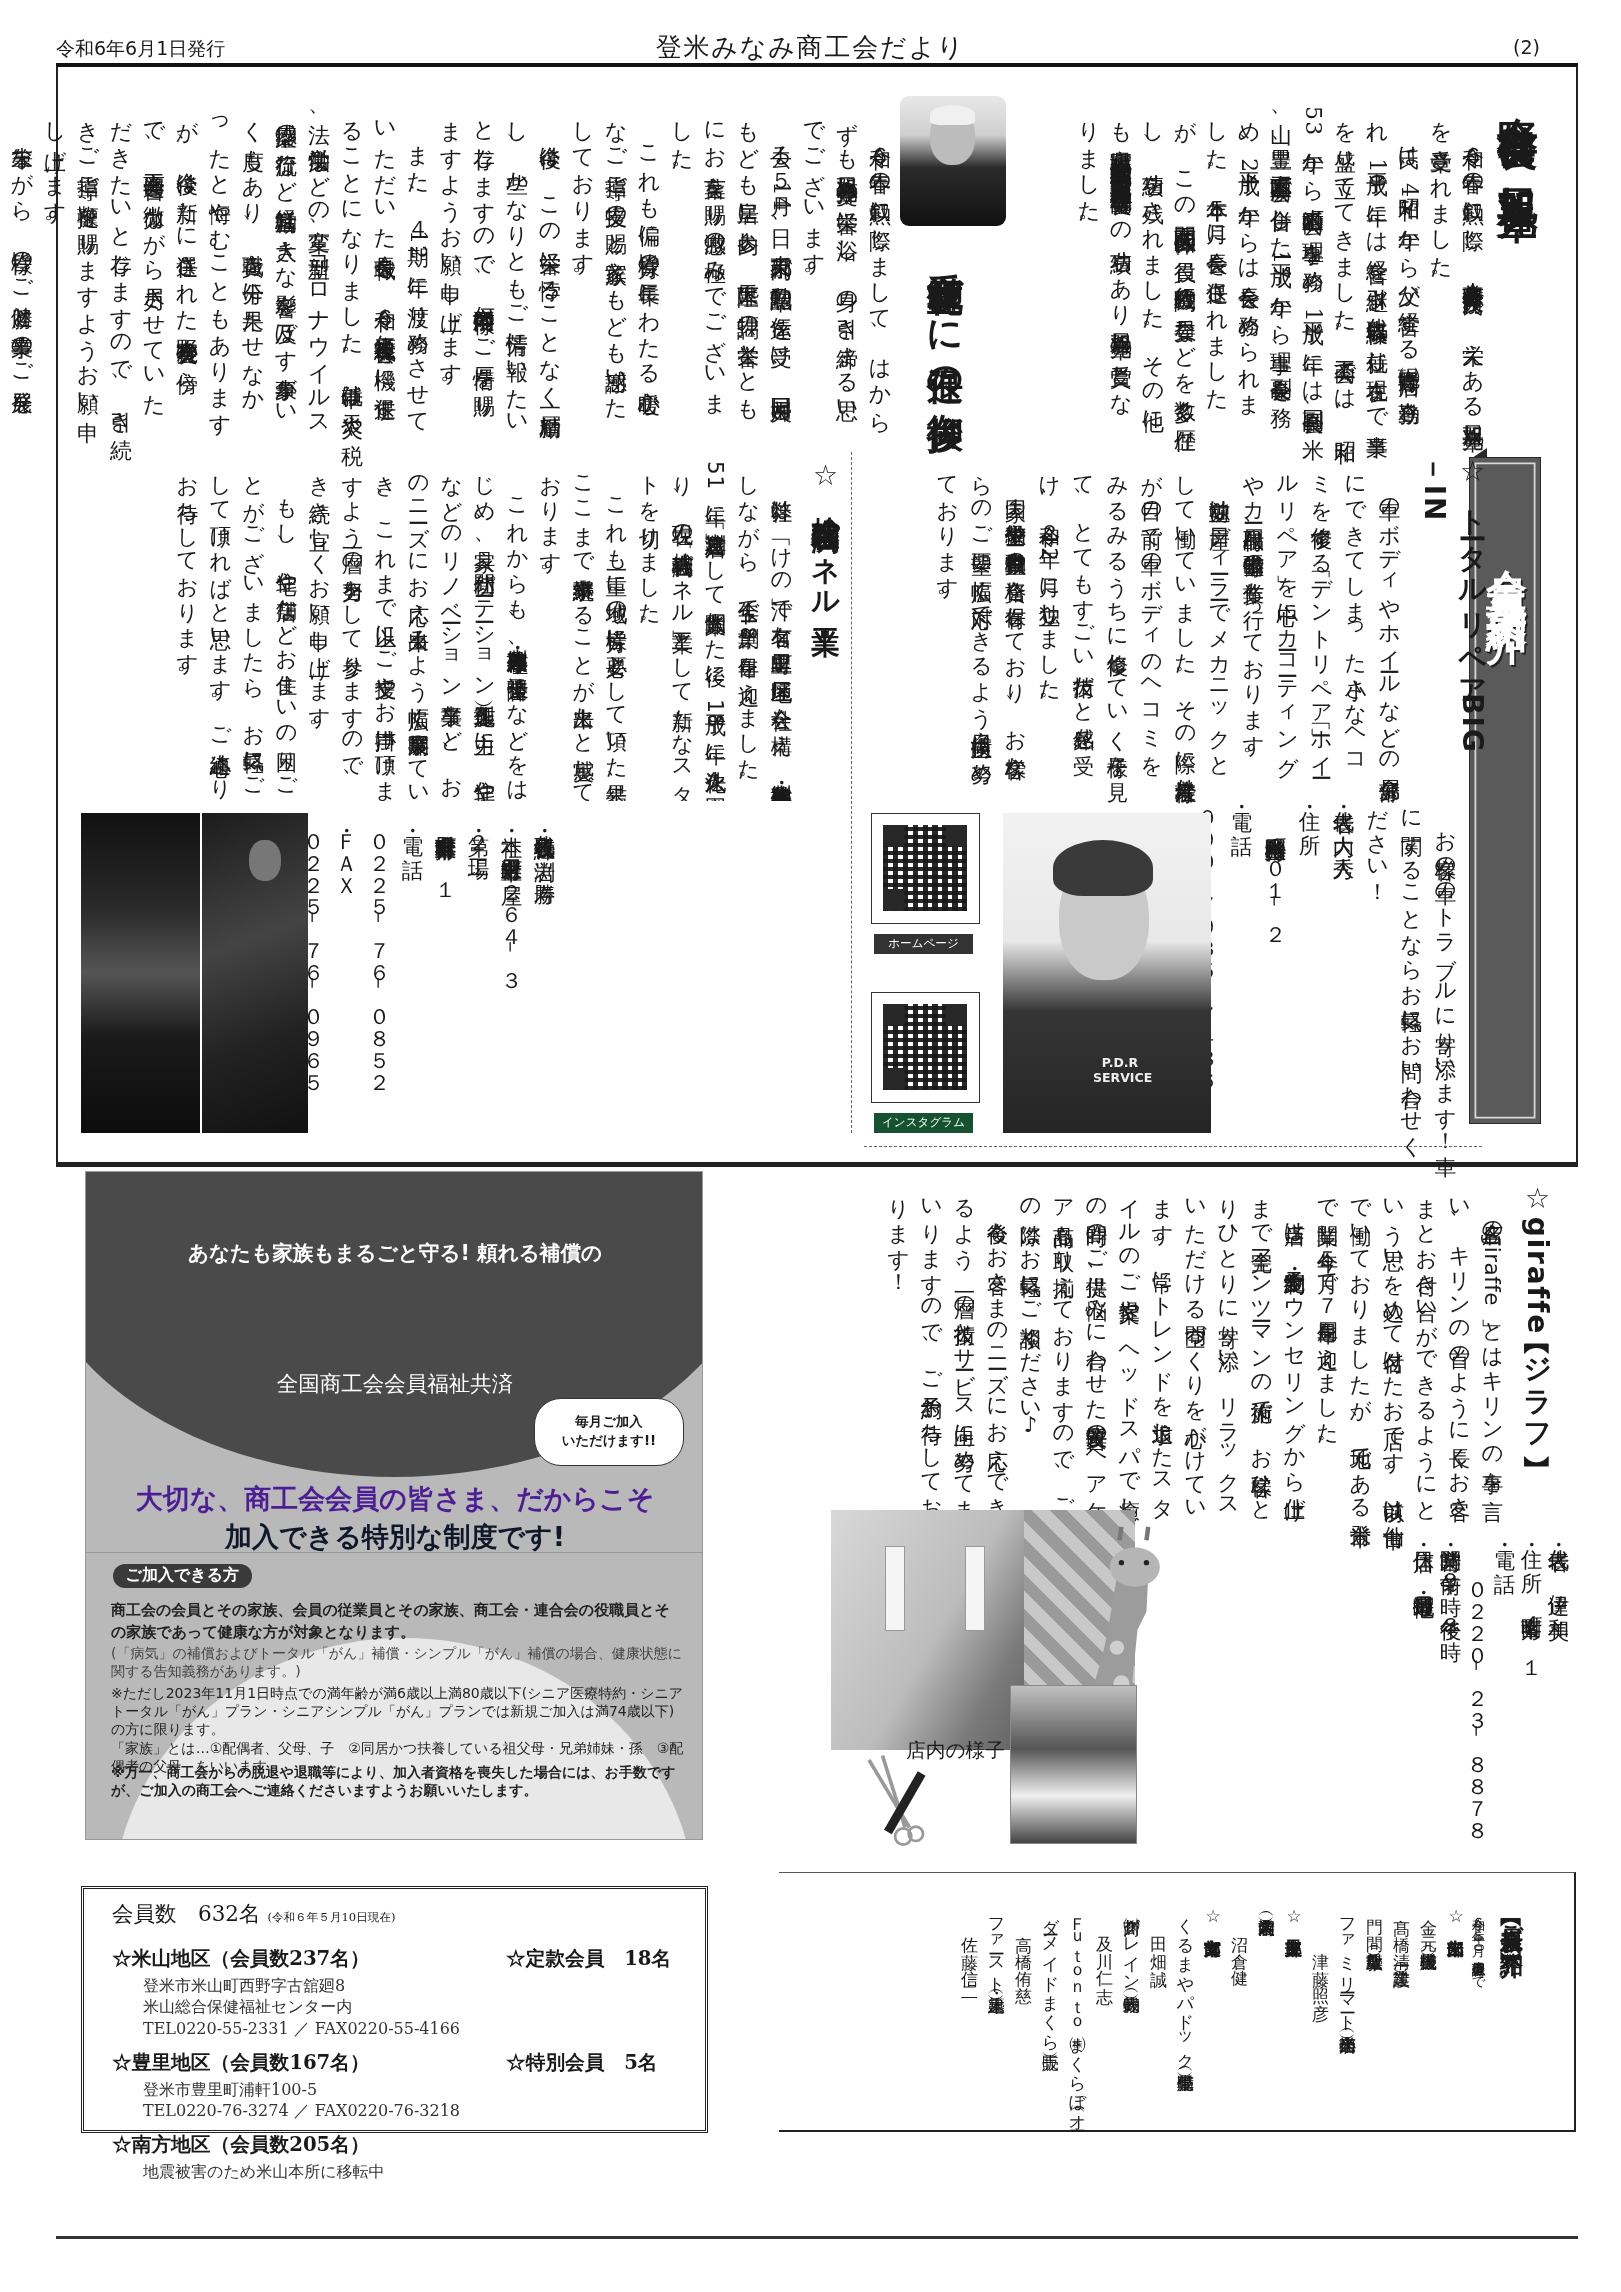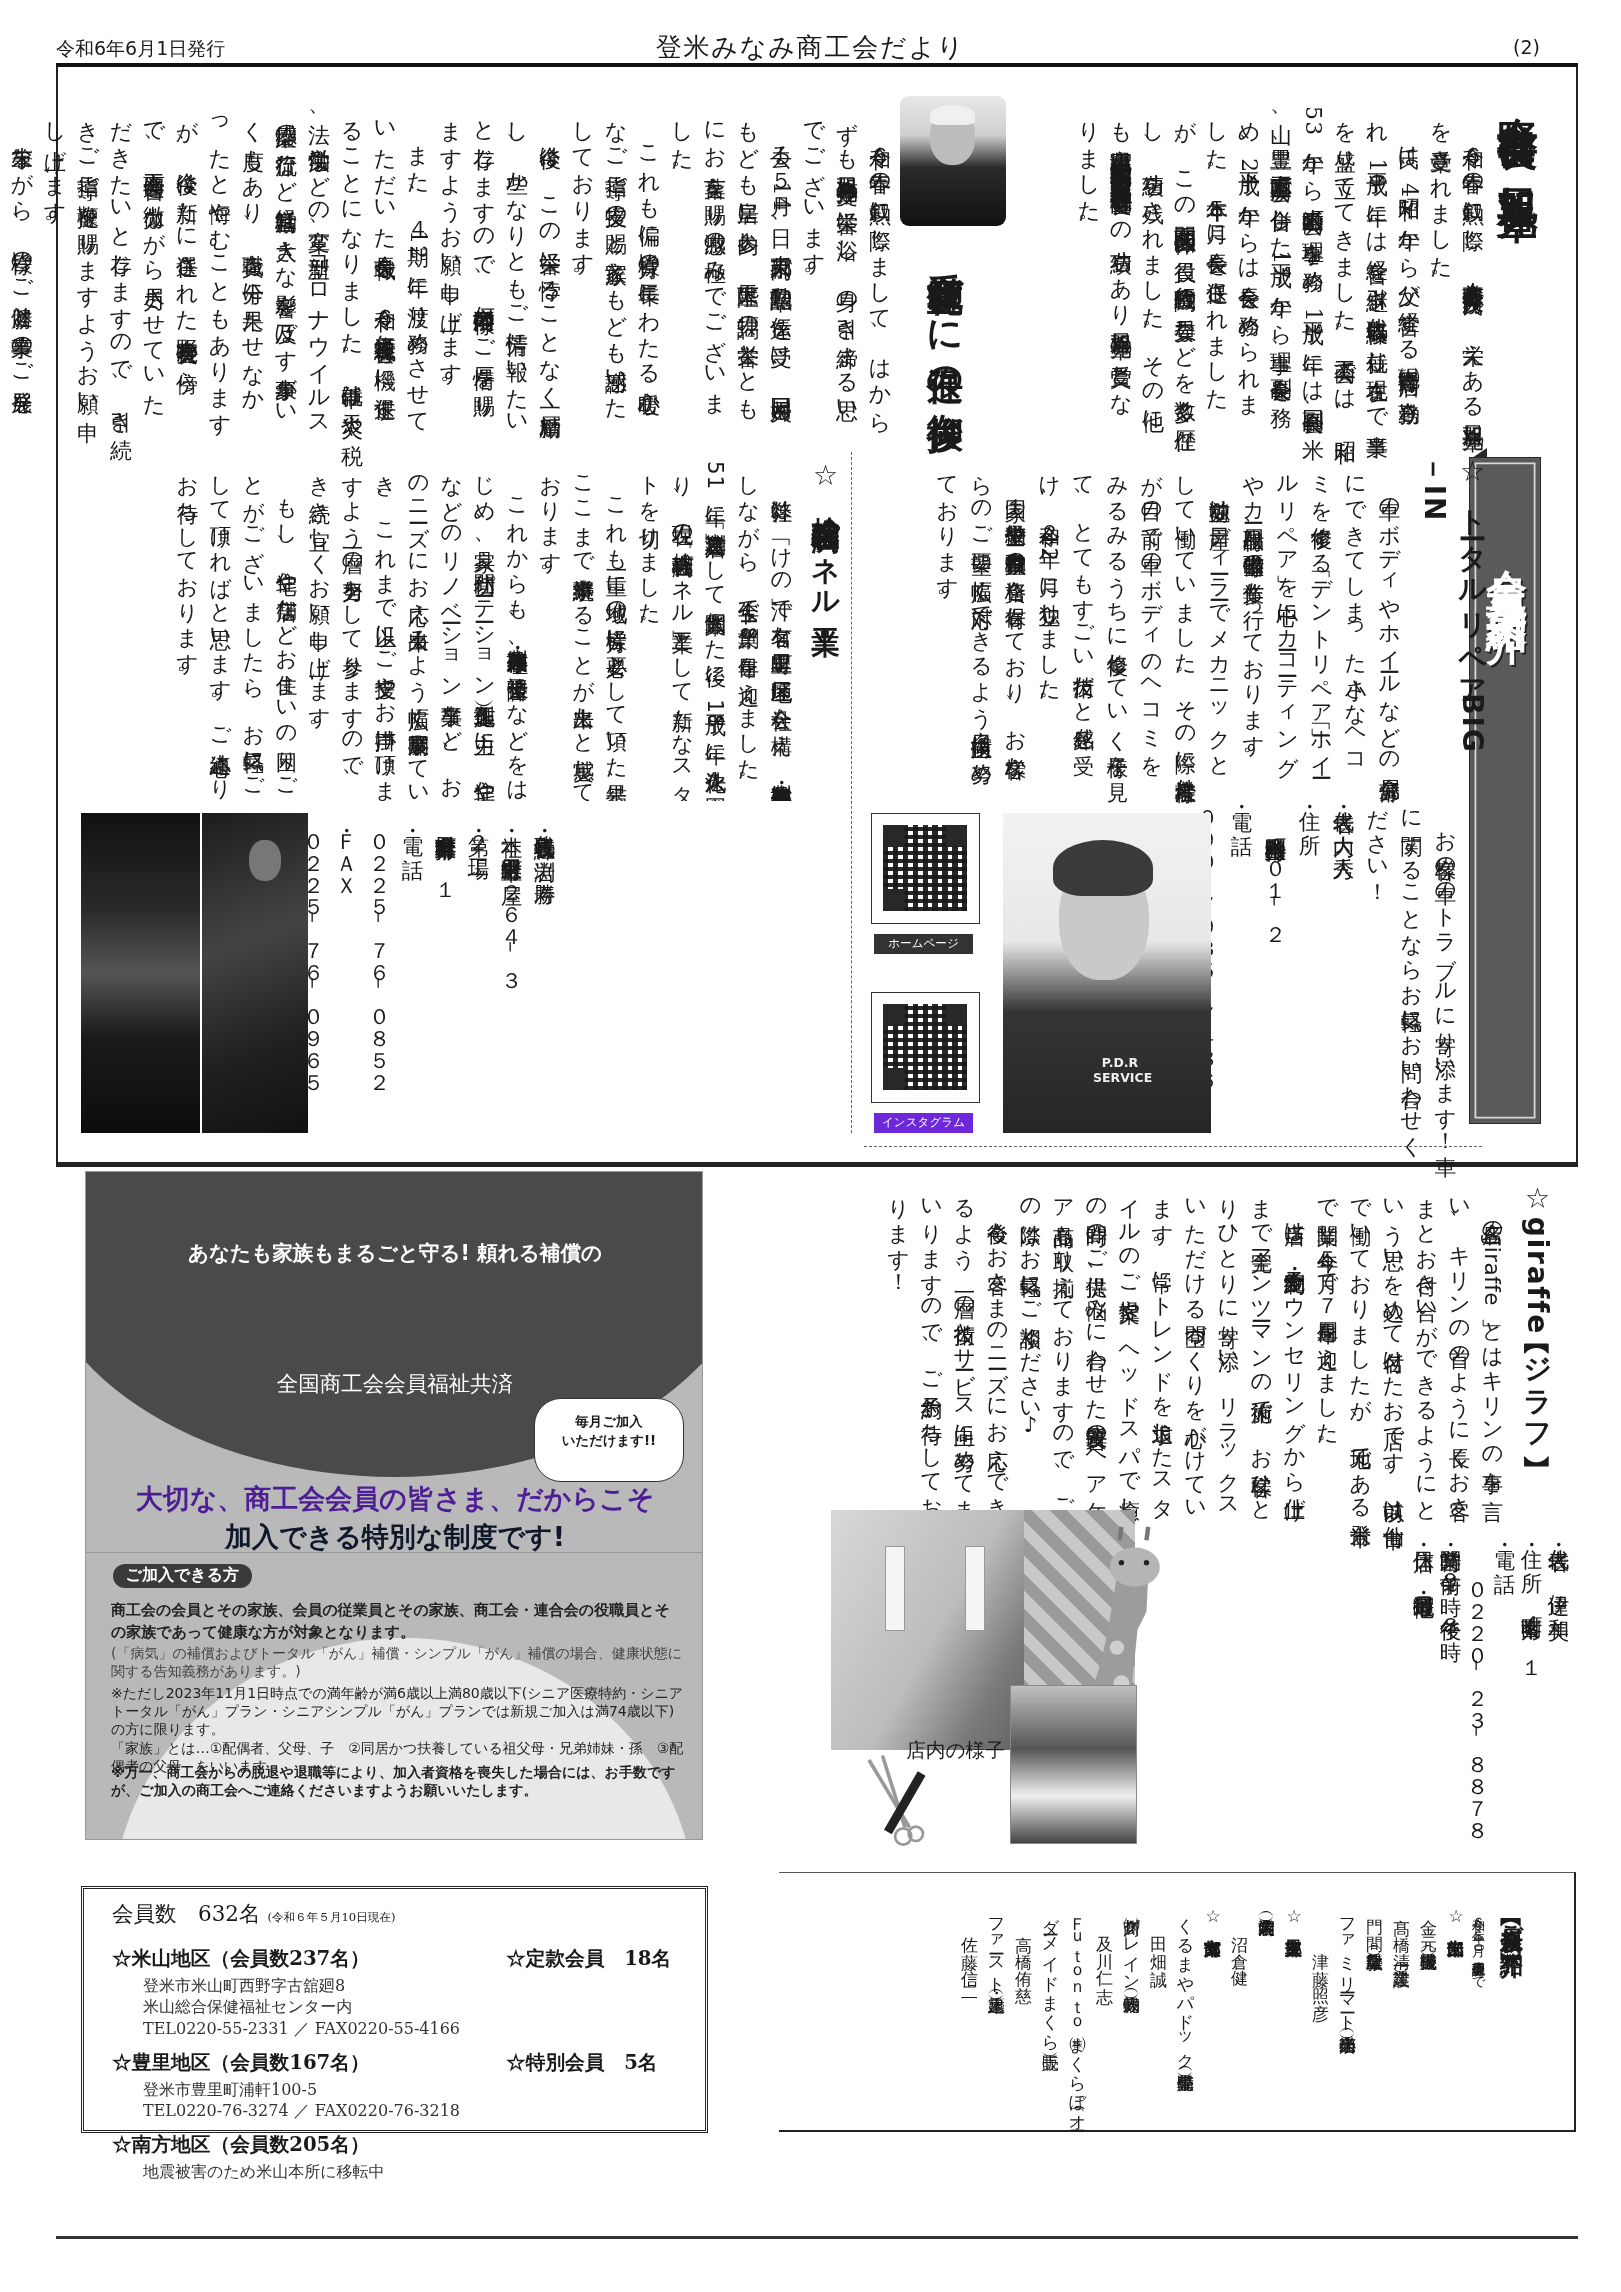--- a/index.html
+++ b/index.html
@@ -35,21 +35,21 @@
   #banner { left: 1469px; top: 457px; width: 72px; height: 667px; background: #5a5a5a; border: 1.8px solid #2a2a2a; box-shadow: inset 0 0 0 4.5px #5a5a5a, inset 0 0 0 6.3px #d8d8d8; }
   #banner-fold { left: 1469px; top: 448px; width: 0; height: 0; border-left: 18px solid transparent; border-bottom: 12.5px solid #2a2a2a; }
   #banner-text { left: 1480px; top: 537px; height: 448px; font-size: 41px; font-weight: bold; color: #fff; letter-spacing: 9px; text-shadow: 1.8px 1.8px 0 #222; }
 
   #f1-title { left: 1415px; top: 455px; height: 322px; font-size: 28px; font-weight: bold; letter-spacing: 1.8px; }
   #f1-body1 { left: 896px; top: 461px; width: 510px; height: 313px; font-size: 21.5px; line-height: 34px; letter-spacing: 0.7px; }
   #f1-info { left: 1247px; top: 795px; width: 215px; height: 358px; font-size: 21.5px; line-height: 34px; letter-spacing: 0.4px; }
   #qr1 { left: 871px; top: 813px; width: 109px; height: 111px; border: 1.8px solid #333; background: #fff; }
   #qr1-lbl { left: 874px; top: 934px; width: 99px; height: 19.7px; background: #333; color: #fff; font-size: 11.6px; text-align: center; line-height: 19.7px; }
   #qr2 { left: 871px; top: 992px; width: 109px; height: 111px; border: 1.8px solid #333; background: #fff; }
-  #qr2-lbl { left: 874px; top: 1113px; width: 99px; height: 19.7px; background: #6d28d9; color: #fff; font-size: 11.6px; text-align: center; line-height: 19.7px; }
+  #qr2-lbl { left: 874px; top: 1113px; width: 99px; height: 19.7px; background: #14532d; color: #fff; font-size: 11.6px; text-align: center; line-height: 19.7px; }
   .qr-inner { position: absolute; left: 10.7px; top: 10.7px; width: 84px; height: 86px;
     background:
       linear-gradient(#111,#111) 0 0/21.5px 21.5px no-repeat,
       linear-gradient(#111,#111) 63px 0/21.5px 21.5px no-repeat,
       linear-gradient(#111,#111) 0 64px/21.5px 21.5px no-repeat,
       repeating-linear-gradient(90deg,#111 0 5.4px,#fff 5.4px 9.9px),
       repeating-linear-gradient(0deg,#111 0 4.5px,#fff 4.5px 8px);
     background-blend-mode: normal, normal, normal, multiply, multiply; opacity: 0.9; }
   #photo2 { left: 1003px; top: 813px; width: 208px; height: 320px; background: linear-gradient(180deg,#f2f2f2 0%,#e8e8e8 40%,#353535 62%,#252525 100%); overflow: hidden; }
   #photo2 .face { position: absolute; left: 56px; top: 43px; width: 90px; height: 124px; border-radius: 48% 48% 45% 45%; background: #c9c9c9; }
@@ -77,21 +77,21 @@
   #giraffe { left: 1032px; top: 1522px; width: 152px; height: 278px; }
   #shop-cap { left: 906px; top: 1737px; font-size: 19.7px; }
   #scissors { left: 860px; top: 1751px; width: 72px; height: 99px; }
 
   
   #ad { left: 85px; top: 1171px; width: 618px; height: 382px; background: #b9b9b9; overflow: hidden; border: 0.9px solid #999; }
   #ad-top { position: absolute; left: -54px; top: -179px; width: 725px; height: 484px; border-radius: 0 0 50% 50%; background: #4a4a4a; }
   #ad-l1 { position: absolute; left: 0; width: 618px; top: 67px; text-align: center; font-size: 20.6px; color: #fff; font-weight: bold; }
   #ad-l2 { position: absolute; left: 0; width: 618px; top: 106px; text-align: center; font-size: 57px; color: #fff; font-weight: 900; letter-spacing: 1.8px; }
   #ad-l3 { position: absolute; left: 0; width: 618px; top: 197px; text-align: center; font-size: 21.5px; color: #fff; }
-  #ad-pill { position: absolute; left: 448px; top: 226px; width: 150px; height: 84px; border-radius: 27px; background: #fff; border: 1.8px solid #333; font-size: 13.4px; font-weight: bold; text-align: center; padding-top: 12.5px; line-height: 19.7px; }
+  #ad-pill { position: absolute; left: 448px; top: 226px; width: 150px; height: 68px; border-radius: 27px; background: #fff; border: 1.8px solid #333; font-size: 13.4px; font-weight: bold; text-align: center; padding-top: 12.5px; line-height: 19.7px; }
   #ad-l4 { position: absolute; left: 0; width: 618px; top: 309px; text-align: center; font-size: 27px; font-weight: bold; color: #4c1d95; }
   #ad-l5 { position: absolute; left: 0; width: 618px; top: 347px; text-align: center; font-size: 27px; font-weight: bold; color: #0f172a; }
   #ad2 { left: 85px; top: 1553px; width: 618px; height: 287px; background: #b9b9b9; overflow: hidden; border: 0.9px solid #999; border-top: none; }
   #ad2-circle { position: absolute; left: 27px; top: 85px; width: 582px; height: 537px; border-radius: 50%; background: #e8e8e8; }
   #ad-who { position: absolute; left: 27px; top: 10.7px; padding: 1.8px 12.5px; border-radius: 14.3px; background: #3a3a3a; color: #fff; font-size: 16px; font-weight: bold; }
   .ad-txt { position: absolute; left: 25px; width: 573px; font-size: 14px; line-height: 18px; color: #222; }
   #ad-t1 { top: 47px; font-size: 15px; line-height: 21.5px; font-weight: bold; }
   #ad-t2 { top: 91px; color: #444; }
   #ad-t3 { top: 131px; }
   #ad-t4 { top: 186px; }

